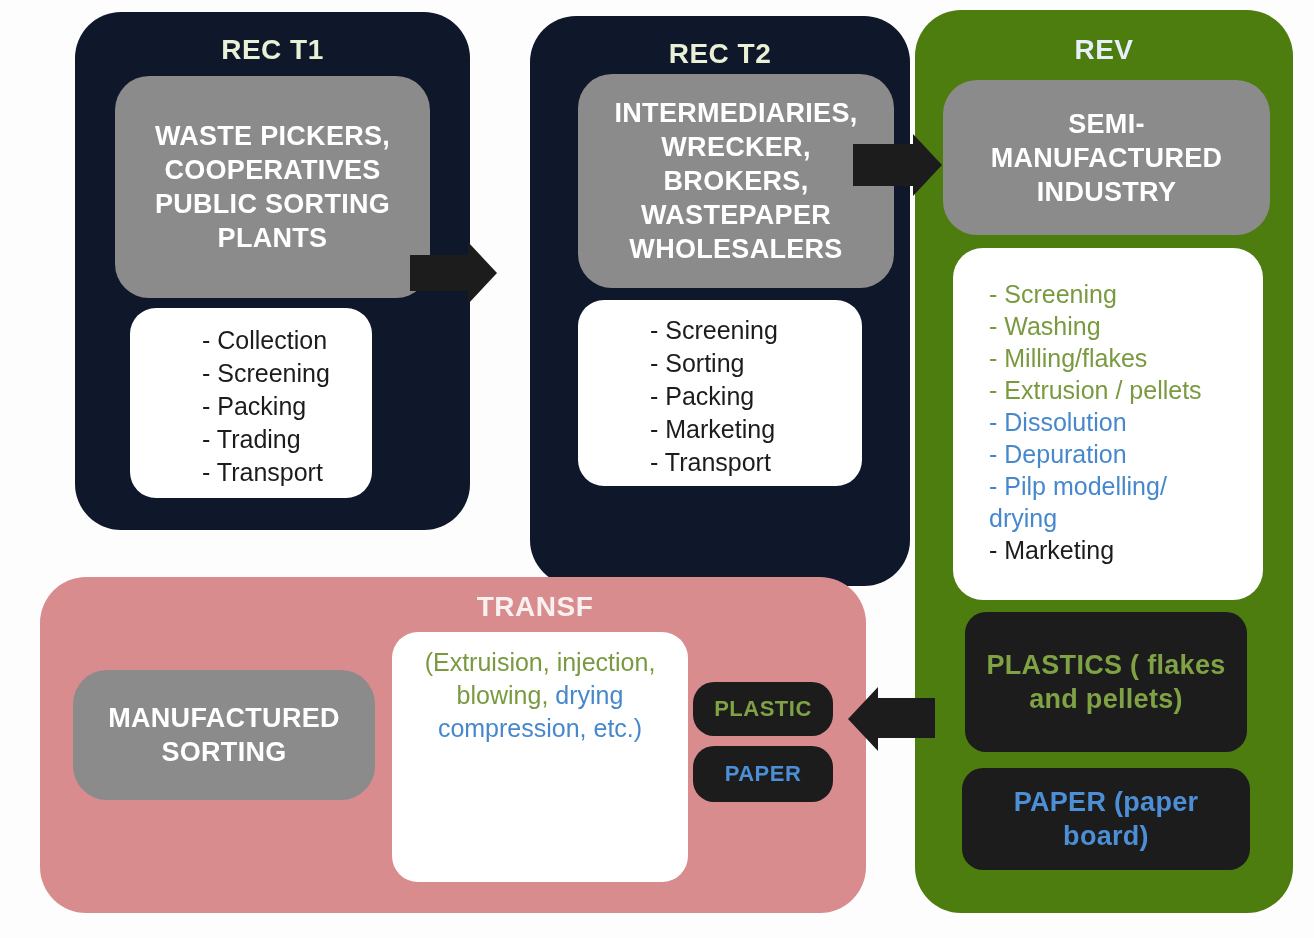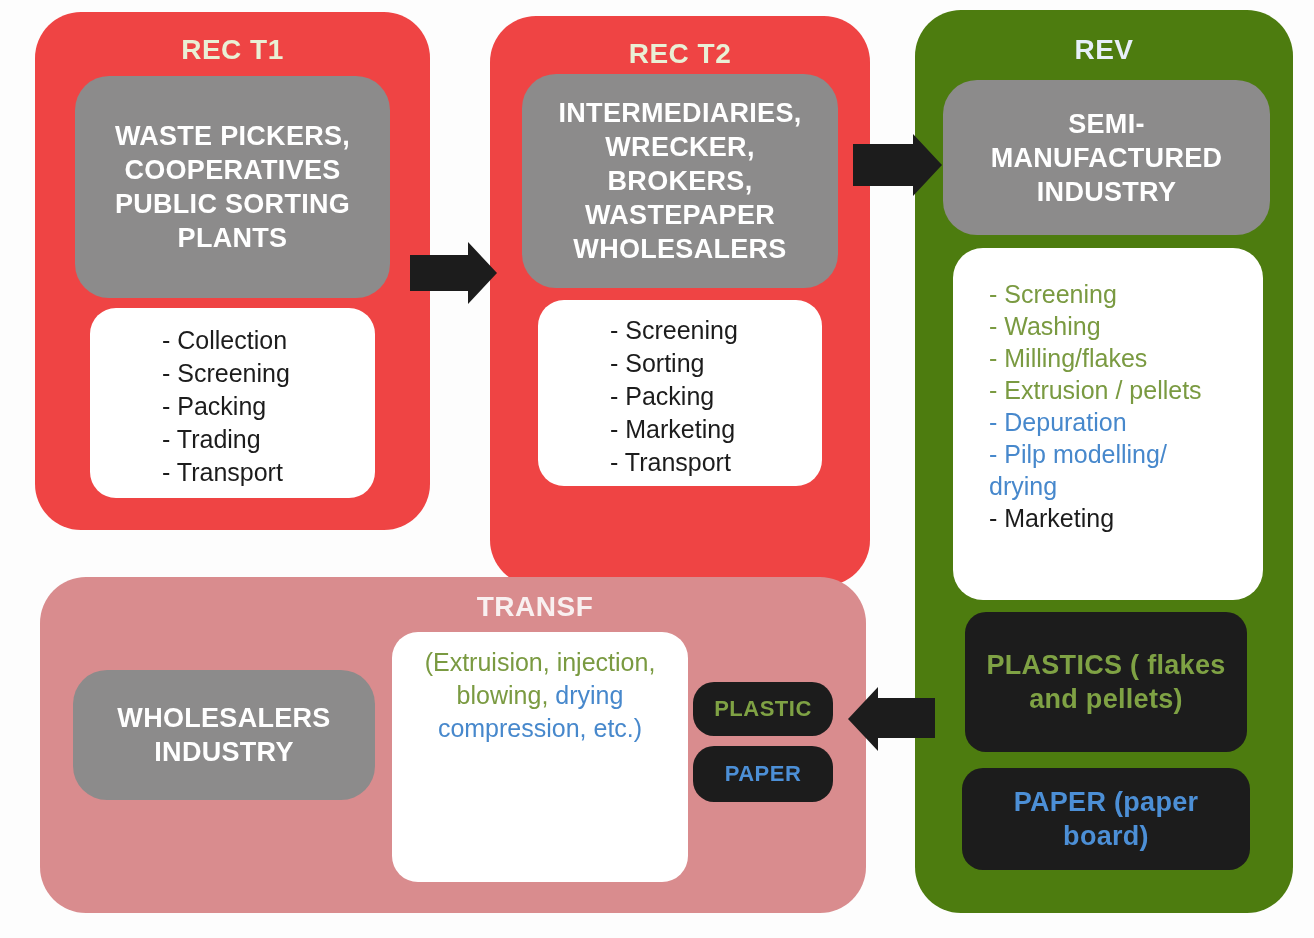--- a/index.html
+++ b/index.html
@@ -5,21 +5,21 @@
   html, body { margin: 0; padding: 0; background: #fdfdfd; }
   .canvas {
     position: relative;
     width: 1314px;
     height: 938px;
     background: #fdfdfd;
     font-family: "Liberation Sans", sans-serif;
     overflow: hidden;
   }
   .panel { position: absolute; border-radius: 46px; }
-  .panel.green { background: #ef4444; }
+  .panel.green { background: #0f172a; margin-left: 40px; }
   .panel.blue  { background: #4d7c0f; }
   .panel.pink  { background: #d98c8e; }
 
   .panel-title {
     position: absolute;
     left: 0; right: 0;
     text-align: center;
     font-weight: bold;
     font-size: 28px;
     letter-spacing: 0.5px;
@@ -98,65 +98,66 @@
   }
 </style>
 </head>
 <body>
 
 <div class="canvas">
 
   <section class="panel green" style="left:35px; top:12px; width:395px; height:518px;">
     <div class="panel-title" style="top:22px;">REC T1</div>
     <div class="gray-box" style="left:40px; top:64px; width:315px; height:222px; padding:8px 20px; box-sizing:border-box;">WASTE PICKERS, COOPERATIVES PUBLIC SORTING PLANTS</div>
-    <div class="white-box" style="left:55px; top:296px; width:285px; height:190px; padding:16px 0 0 72px; box-sizing:border-box;">
+    <div class="white-box" style="left:55px; top:296px; width:242px; height:190px; padding:16px 0 0 72px; box-sizing:border-box;">
       <div class="list-item">- Collection</div>
       <div class="list-item">- Screening</div>
       <div class="list-item">- Packing</div>
       <div class="list-item">- Trading</div>
       <div class="list-item">- Transport</div>
     </div>
   </section>
 
   <section class="panel green" style="left:490px; top:16px; width:380px; height:570px;">
     <div class="panel-title" style="top:22px;">REC T2</div>
-    <div class="gray-box" style="left:32px; top:58px; width:316px; height:214px; padding:0 12px; box-sizing:border-box;">INTERMEDIARIES, WRECKER, BROKERS, WASTEPAPER WHOLESALERS</div>
+    <div class="gray-box" style="left:48px; top:58px; width:316px; height:214px; padding:0 12px; box-sizing:border-box;">INTERMEDIARIES, WRECKER, BROKERS, WASTEPAPER WHOLESALERS</div>
     <div class="white-box" style="left:48px; top:284px; width:284px; height:186px; padding:14px 0 0 72px; box-sizing:border-box;">
       <div class="list-item">- Screening</div>
       <div class="list-item">- Sorting</div>
       <div class="list-item">- Packing</div>
       <div class="list-item">- Marketing</div>
       <div class="list-item">- Transport</div>
     </div>
   </section>
 
   <section class="panel blue" style="left:915px; top:10px; width:378px; height:903px;">
     <div class="panel-title" style="top:24px;">REV</div>
     <div class="gray-box" style="left:28px; top:70px; width:327px; height:155px; padding:0 20px; box-sizing:border-box;">SEMI-MANUFACTURED INDUSTRY</div>
     <div class="white-box rev-list" style="left:38px; top:238px; width:310px; height:352px; border-radius:30px; box-sizing:border-box;">
       <div class="list-item c-green">- Screening</div>
       <div class="list-item c-green">- Washing</div>
       <div class="list-item c-green">- Milling/flakes</div>
       <div class="list-item c-green">- Extrusion / pellets</div>
+      <div class="list-item c-blue">- Dissolution</div>
       <div class="list-item c-blue">- Depuration</div>
       <div class="list-item c-blue">- Pilp modelling/</div>
       <div class="list-item c-blue">drying</div>
       <div class="list-item c-dark">- Marketing</div>
     </div>
     <div class="black-box big" style="left:50px; top:602px; width:282px; height:140px; padding:0 20px; box-sizing:border-box;">
       <span class="on-black c-green">PLASTICS ( flakes and pellets)</span>
     </div>
     <div class="black-box big" style="left:47px; top:758px; width:288px; height:102px; padding:0 20px; box-sizing:border-box;">
       <span class="on-black c-blue">PAPER (paper board)</span>
     </div>
   </section>
 
   <section class="panel pink" style="left:40px; top:577px; width:826px; height:336px;">
     <div class="panel-title" style="top:14px; left:300px; right:auto; width:390px;">TRANSF</div>
-    <div class="gray-box" style="left:33px; top:93px; width:302px; height:130px; padding:0 16px; box-sizing:border-box;">WHOLESALERS INDUSTRY</div>
+    <div class="gray-box" style="left:33px; top:93px; width:302px; height:130px; padding:0 16px; box-sizing:border-box;">MANUFACTURED SORTING</div>
     <div class="white-box" style="left:352px; top:55px; width:296px; height:250px; box-sizing:border-box;">
       <div class="transf-paren">
         <div><span class="c-green">(Extruision, injection,</span></div>
         <div><span class="c-green">blowing,</span> <span class="c-blue">drying</span></div>
         <div><span class="c-blue">compression, etc.)</span></div>
       </div>
     </div>
     <div class="black-box small" style="left:653px; top:105px; width:140px; height:54px;">
       <span class="on-black c-green">PLASTIC</span>
     </div>

